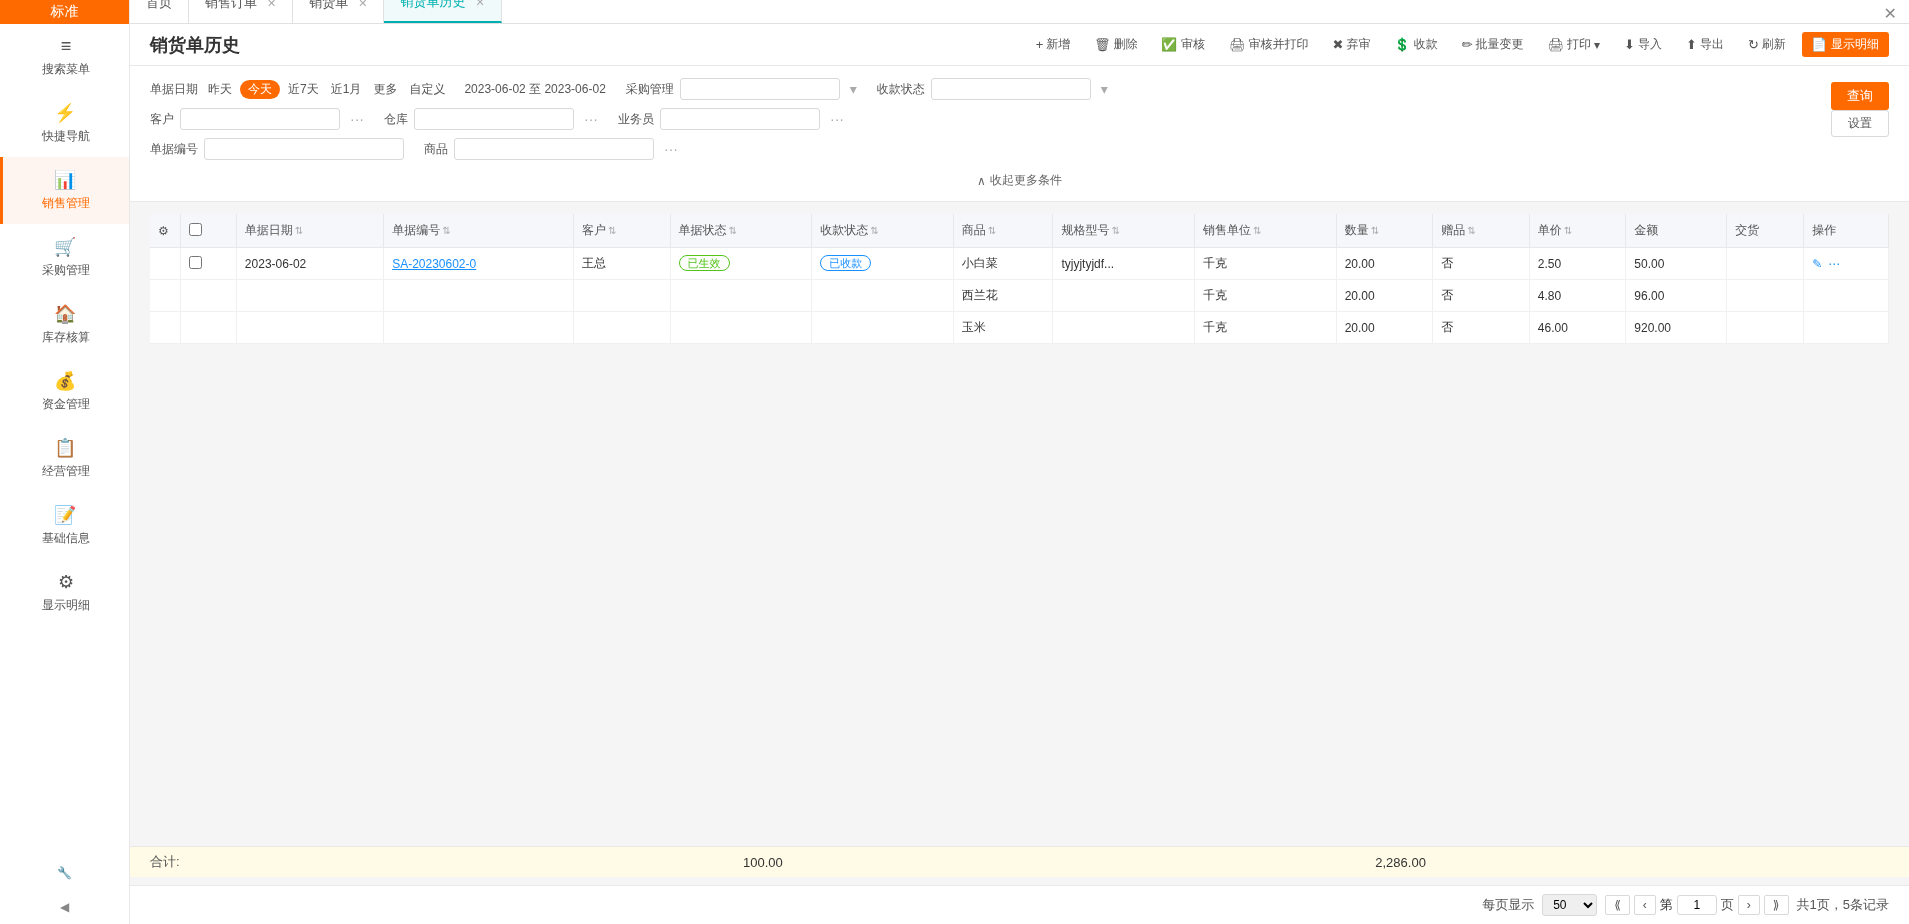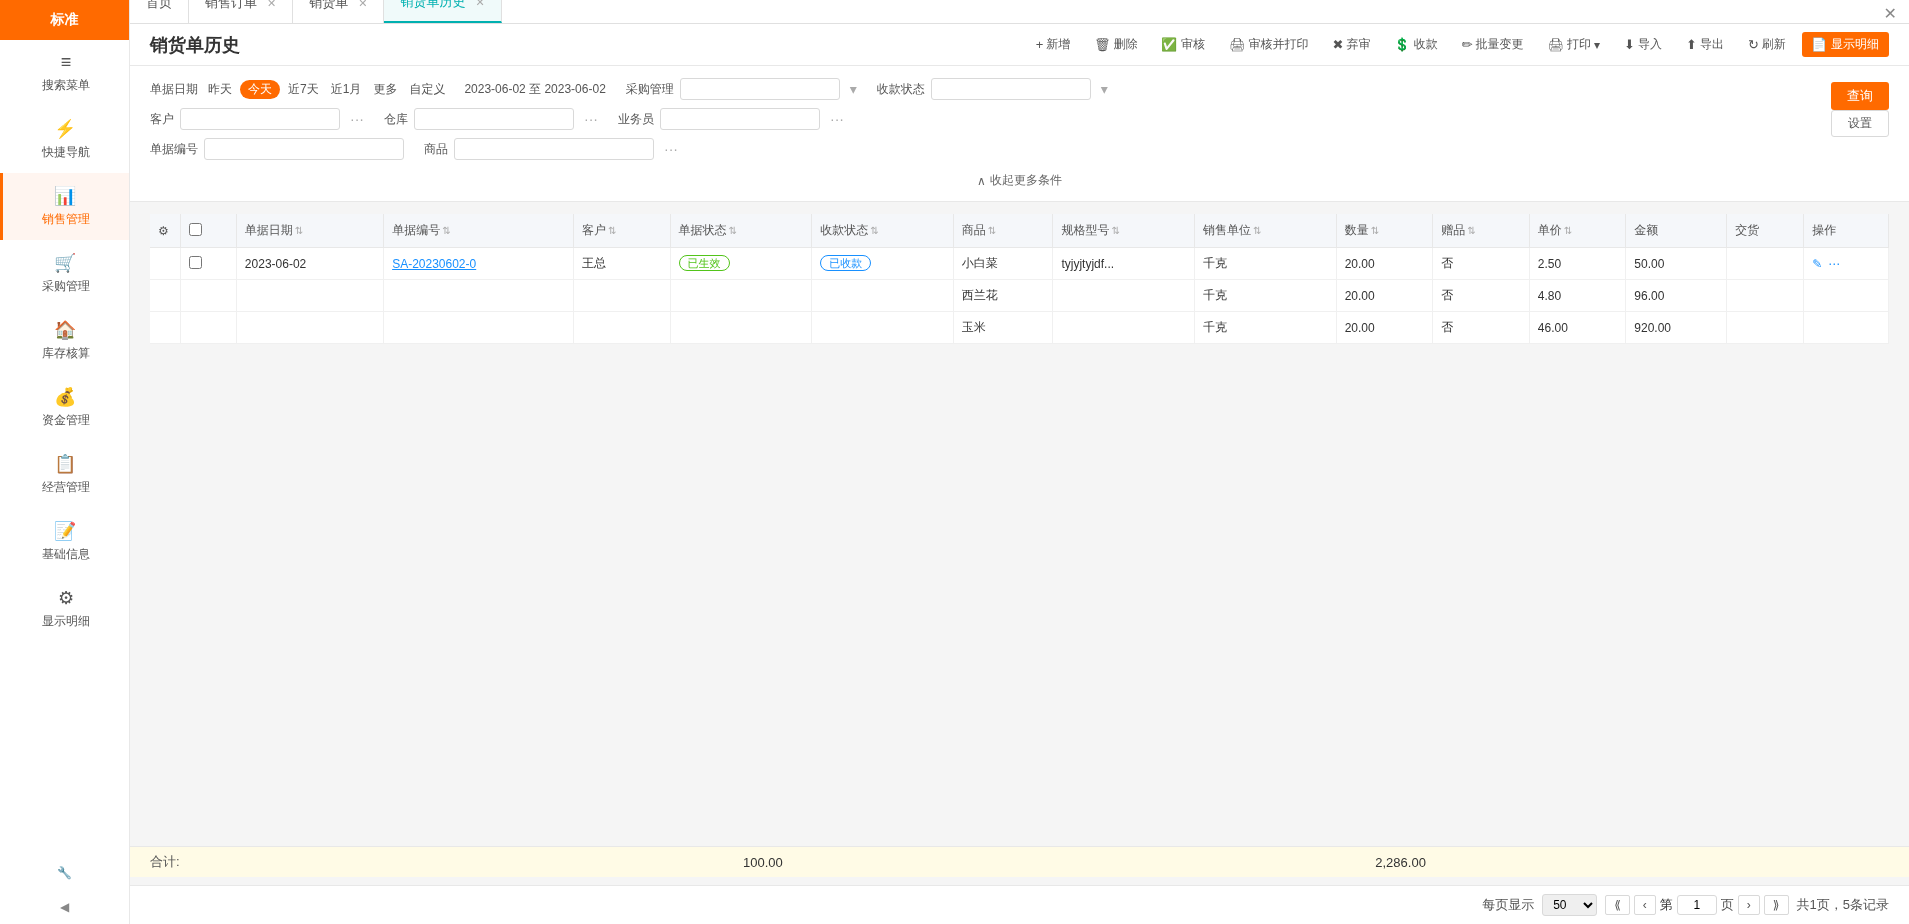--- a/index.html
+++ b/index.html
@@ -1,20 +1,20 @@
 <!DOCTYPE html>
 <html><head>
   <meta charset="utf-8">
   <style>
     * { margin: 0; padding: 0; box-sizing: border-box; }
     body { font-family: 'Microsoft YaHei', Arial, sans-serif; font-size: 13px; background: #f5f5f5; color: #333; display: flex; height: 924px; overflow: hidden; }
 
     
     .sidebar { width: 130px; background: #fff; border-right: 1px solid #e8e8e8; display: flex; flex-direction: column; flex-shrink: 0; }
-    .sidebar-logo { height: 40px; background: #ff6a00; display: flex; align-items: center; justify-content: center; color: #fff; font-size: 14px; font-weight: bold; }
+    .sidebar-logo { height: 24px; background: #ff6a00; display: flex; align-items: center; justify-content: center; color: #fff; font-size: 14px; font-weight: normal; }
     .sidebar-item { display: flex; flex-direction: column; align-items: center; padding: 12px 8px; cursor: pointer; color: #555; font-size: 12px; gap: 4px; border-left: 3px solid transparent; }
     .sidebar-item.active { color: #ff6a00; border-left: 3px solid #ff6a00; background: #fff5f0; }
     .sidebar-item .icon { font-size: 18px; }
     .sidebar-bottom { margin-top: auto; display: flex; flex-direction: column; }
     .sidebar-bottom-item { display: flex; align-items: center; justify-content: center; padding: 10px; cursor: pointer; color: #888; font-size: 12px; }
 
     
     .main { flex: 1; display: flex; flex-direction: column; overflow: hidden; }
 
     

